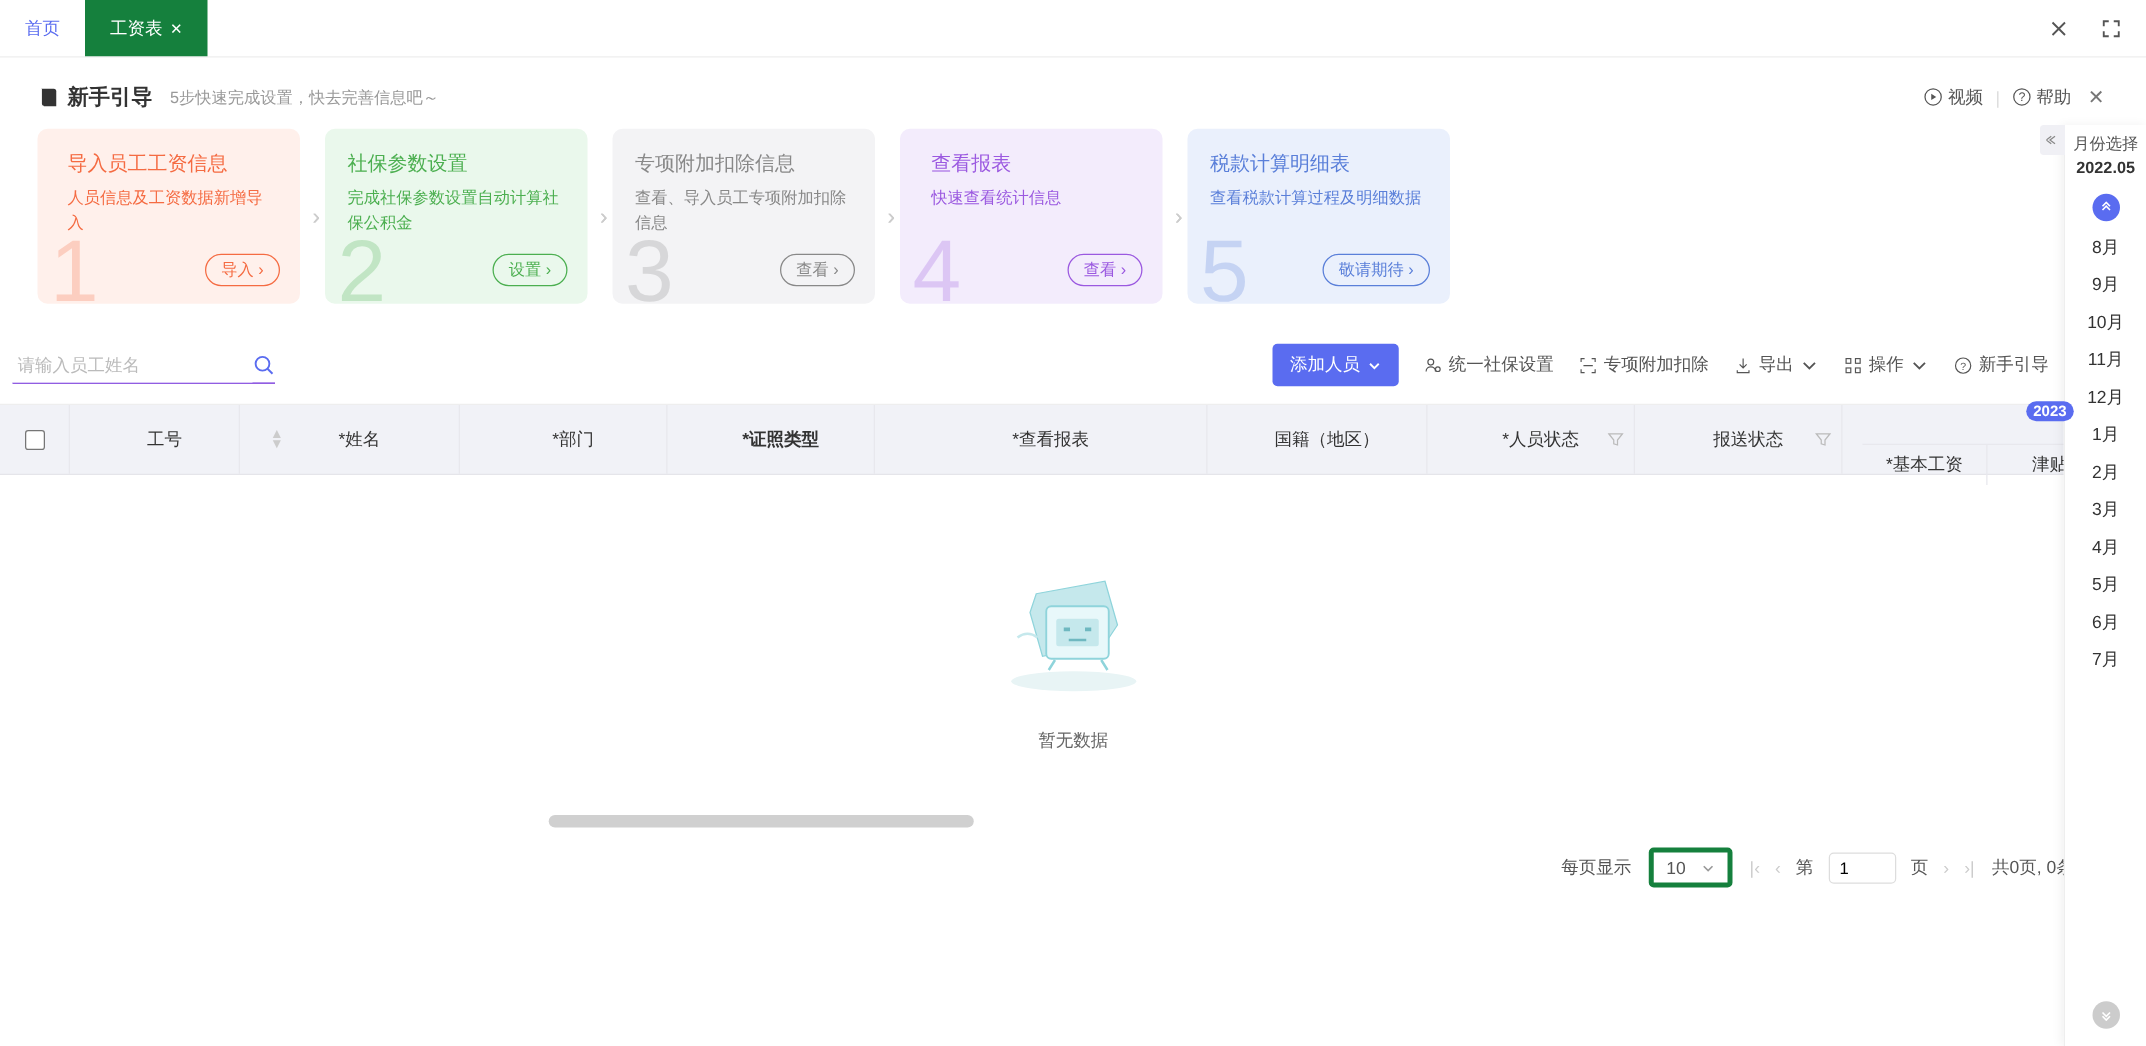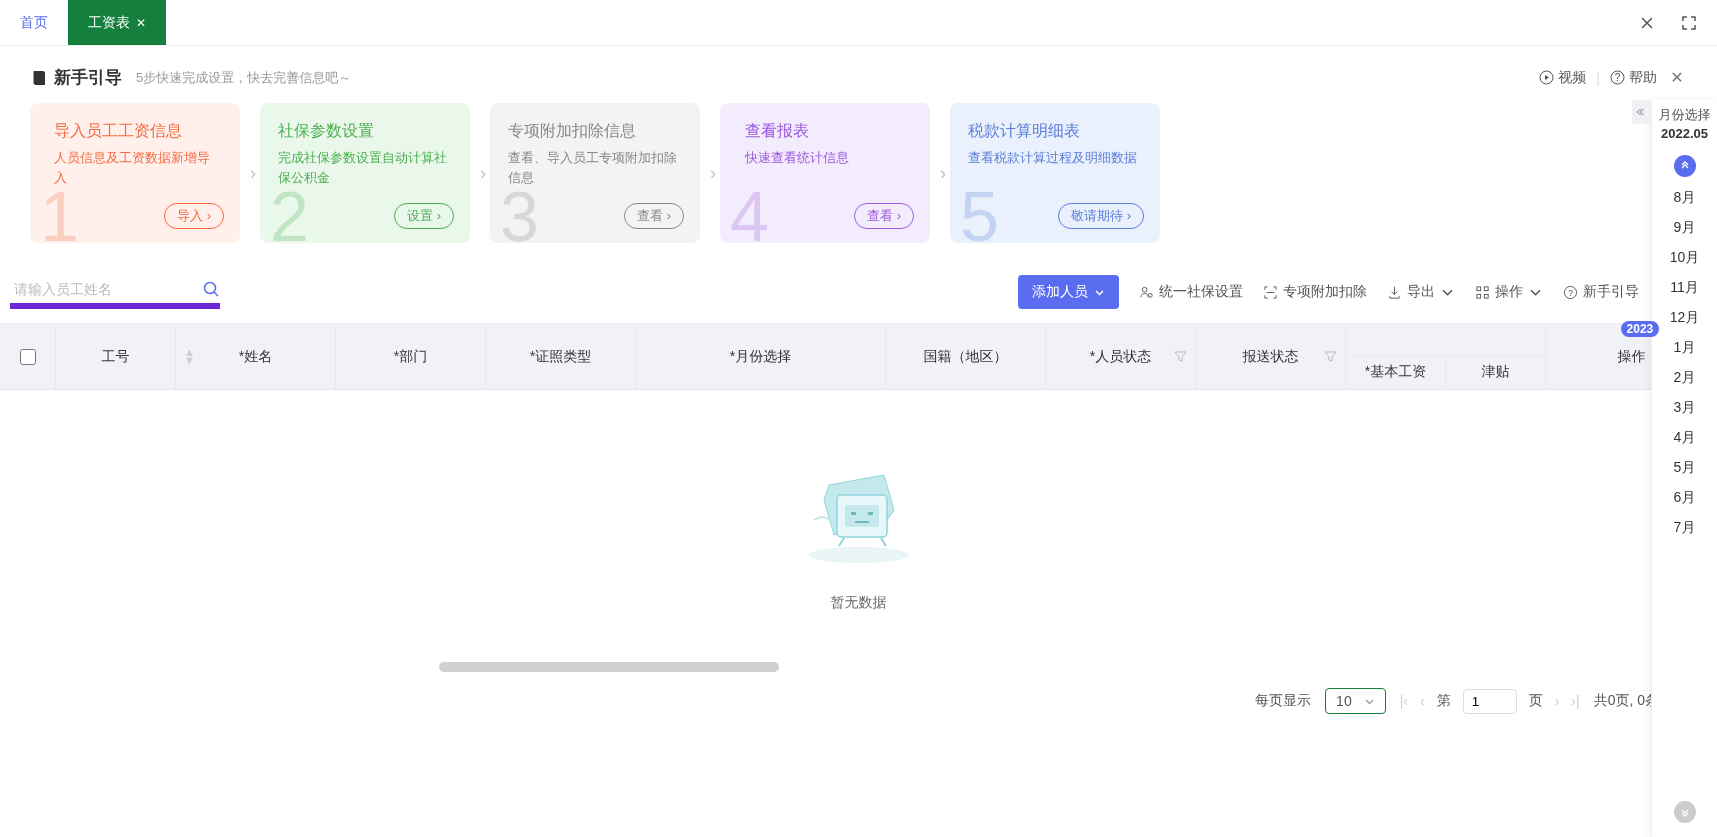--- a/index.html
+++ b/index.html
@@ -36,39 +36,39 @@
     .step-btn::after { content: " ›"; }
     
     .card-1 { background: #fff0eb; padding-left: 24px; } .card-1 .step-title, .card-1 .step-desc, .card-1 .step-num, .card-1 .step-btn { color: #f56b42; }
     .card-2 { background: #eaf8ec; } .card-2 .step-title, .card-2 .step-desc, .card-2 .step-num, .card-2 .step-btn { color: #4caf50; }
     .card-3 { background: #f3f3f5; } .card-3 .step-title, .card-3 .step-desc, .card-3 .step-num, .card-3 .step-btn { color: #888; }
     .card-4 { background: #f3ecfc; padding-left: 25px; } .card-4 .step-title, .card-4 .step-desc, .card-4 .step-num, .card-4 .step-btn { color: #9b59e0; }
     .card-5 { background: #eaf0fc; } .card-5 .step-title, .card-5 .step-desc, .card-5 .step-num, .card-5 .step-btn { color: #5a7fd9; }
     
     
     .toolbar { display: flex; align-items: center; margin-top: 32px; padding: 0 10px; }
-    .search-wrap { display: flex; align-items: center; width: 210px; border-bottom: 6px solid #6d28d9; }
+    .search-wrap { display: flex; align-items: center; width: 210px; border-bottom: 1px solid #6d28d9; }
     .search-input { flex: 1; border: none; outline: none; padding: 6px 4px; font-size: 14px; }
     .search-input::placeholder { color: #bbb; }
     .search-icon { color: #5a6cf0; cursor: pointer; }
     .toolbar-right { margin-left: auto; display: flex; align-items: center; gap: 20px; }
     .primary-btn { background: #5a6cf0; color: #fff; padding: 8px 14px; border-radius: 4px; display: flex; align-items: center; gap: 6px; cursor: pointer; font-size: 14px; border: none; }
     .tb-link { display: flex; align-items: center; gap: 5px; color: #555; cursor: pointer; font-size: 14px; }
     .tb-link svg { width: 15px; height: 15px; }
     
     
     .table-wrap { margin-top: 14px; border-top: 1px solid #eee; position: relative; }
-    .thead { display: flex; background: #f1f2f7; border-bottom: 1px solid #e5e5ea; height: 66px; }
+    .thead { display: flex; background: #f1f2f7; border-bottom: 1px solid #e5e5ea; height: 56px; gap: 16px; }
     .th { display: flex; align-items: center; justify-content: center; border-right: 1px solid #e8e8ed; font-weight: 500; font-size: 14px; color: #333; flex-shrink: 0; position: relative; }
     .th-check { width: 56px; }
     .th-check input { width: 16px; height: 16px; }
     .th-id { width: 120px; }
     .th-name { width: 160px; }
     .th-dept { width: 150px; }
-    .th-idtype { width: 150px; }
+    .th-idtype { width: 150px; font-weight: bold; }
     .th-idnum { width: 250px; }
     .th-nat { width: 160px; }
     .th-pstatus { width: 150px; }
     .th-rstatus { width: 150px; }
     .th-group { width: 200px; display: block; padding: 0; }
     .th-group-top { height: 32px; border-bottom: 1px solid #e8e8ed; }
     .th-group-sub { display: flex; height: 32px; }
     .th-group-sub > div { flex: 1; display: flex; align-items: center; justify-content: center; border-right: 1px solid #e8e8ed; }
     .th-group-sub > div:last-child { border-right: none; }
     .th-op { flex: 1; min-width: 130px; border-right: none; }
@@ -76,21 +76,21 @@
     .filter-icon { position: absolute; right: 8px; color: #bbb; }
     
     .empty-state { display: flex; flex-direction: column; align-items: center; padding: 60px 16px 40px; }
     .empty-img { width: 140px; height: 120px; margin-bottom: 24px; }
     .empty-text { color: #666; font-size: 14px; }
     
     .hscroll { width: 340px; height: 10px; background: #d0d0d0; border-radius: 5px; margin: 10px auto 0; position: relative; left: -250px; }
     
     
     .pagination { display: flex; align-items: center; justify-content: flex-end; gap: 14px; padding: 16px 30px; color: #555; font-size: 14px; }
-    .page-select { display: flex; align-items: center; border: 1px solid #15803d; border-radius: 4px; padding: 4px 10px; gap: 12px; }
+    .page-select { display: flex; align-items: center; border: 4px solid #15803d; border-radius: 4px; padding: 4px 10px; gap: 12px; }
     .page-nav { display: flex; align-items: center; gap: 12px; }
     .page-nav-btn { color: #ccc; cursor: pointer; }
     .page-input { width: 54px; border: 1px solid #ddd; border-radius: 4px; padding: 4px 8px; text-align: left; }
     
     
     .month-panel { position: fixed; right: 0; top: 100px; bottom: 0; width: 66px; background: #fff; border-left: 1px solid #eee; box-shadow: -2px 0 8px rgba(0,0,0,0.06); display: flex; flex-direction: column; align-items: center; padding-top: 6px; z-index: 10; }
     .month-tab { position: absolute; left: -20px; top: 0; width: 20px; height: 24px; background: #f0f0f5; display: flex; align-items: center; justify-content: center; border-radius: 3px 0 0 3px; color: #888; cursor: pointer;}
     .month-header { font-size: 13px; color: #555; margin-bottom: 2px; }
     .month-current { font-size: 13px; font-weight: 600; color: #333; margin-bottom: 10px; }
     .month-scroll-btn { width: 22px; height: 22px; border-radius: 50%; background: #5a6cf0; color: #fff; display: flex; align-items: center; justify-content: center; font-size: 11px; margin: 4px 0; cursor: pointer; }
@@ -269,21 +269,21 @@
       <div class="th th-check">
           <input type="checkbox" style="">
         </div>
       <div class="th th-id">工号</div>
       <div class="th th-name">
         <span class="sort-icon">▲<br>▼</span>
         <span>*姓名</span>
       </div>
       <div class="th th-dept">*部门</div>
       <div class="th th-idtype">*证照类型</div>
-      <div class="th th-idnum">*月份选择</div>
+      <div class="th th-idnum">*查看报表</div>
       <div class="th th-nat">国籍（地区）</div>
       <div class="th th-pstatus">
         <span>*人员状态</span>
         <span class="filter-icon">
             <svg width="13" height="13" viewBox="0 0 13 13">
               <path d="M1 2h11L8 7v4l-3-1V7z" stroke="currentColor" fill="none"></path>
             </svg>
           </span>
       </div>
       <div class="th th-rstatus">

